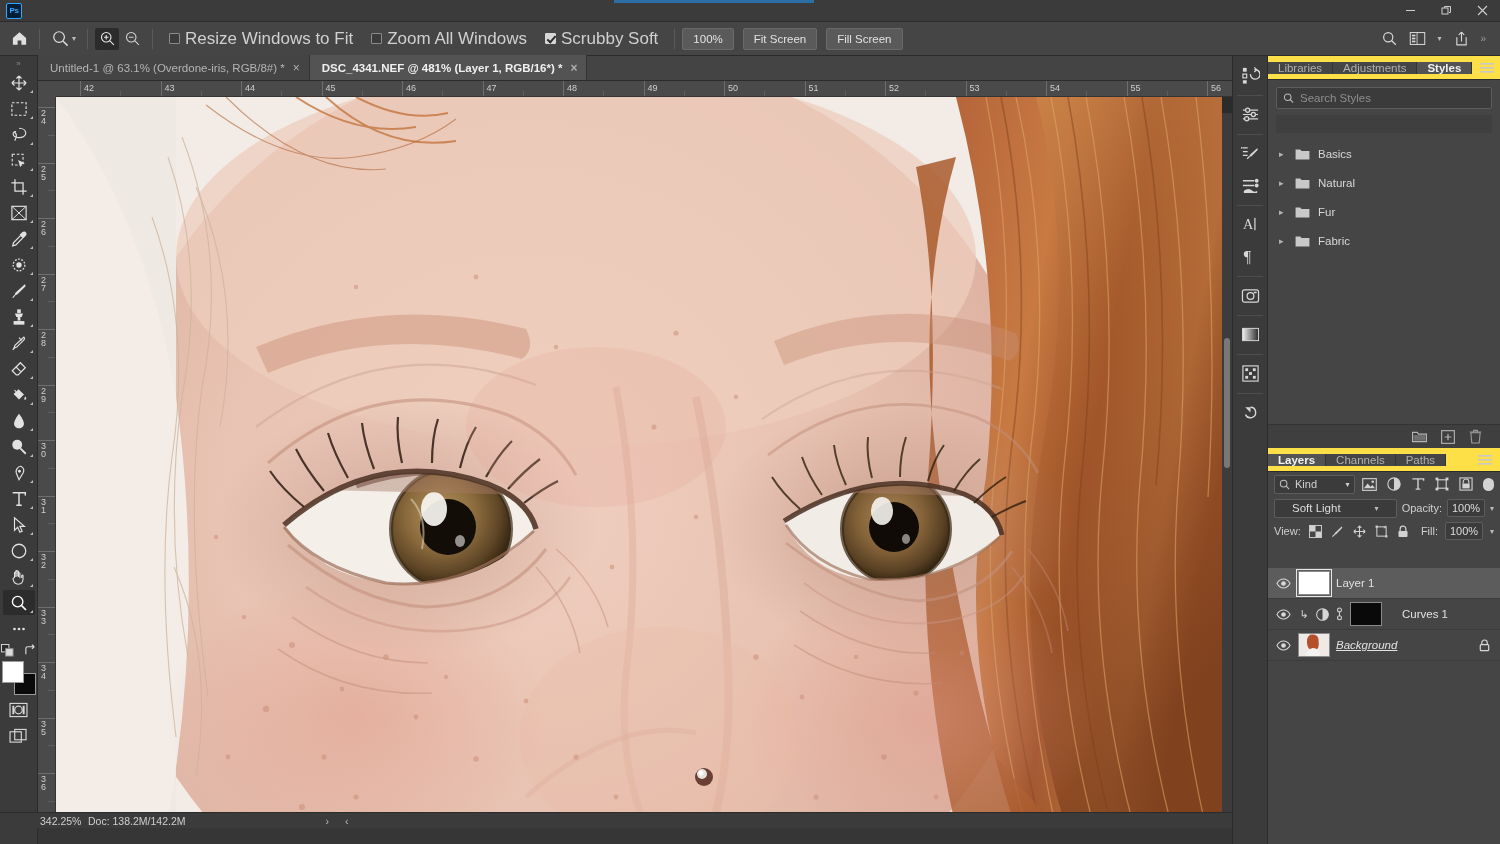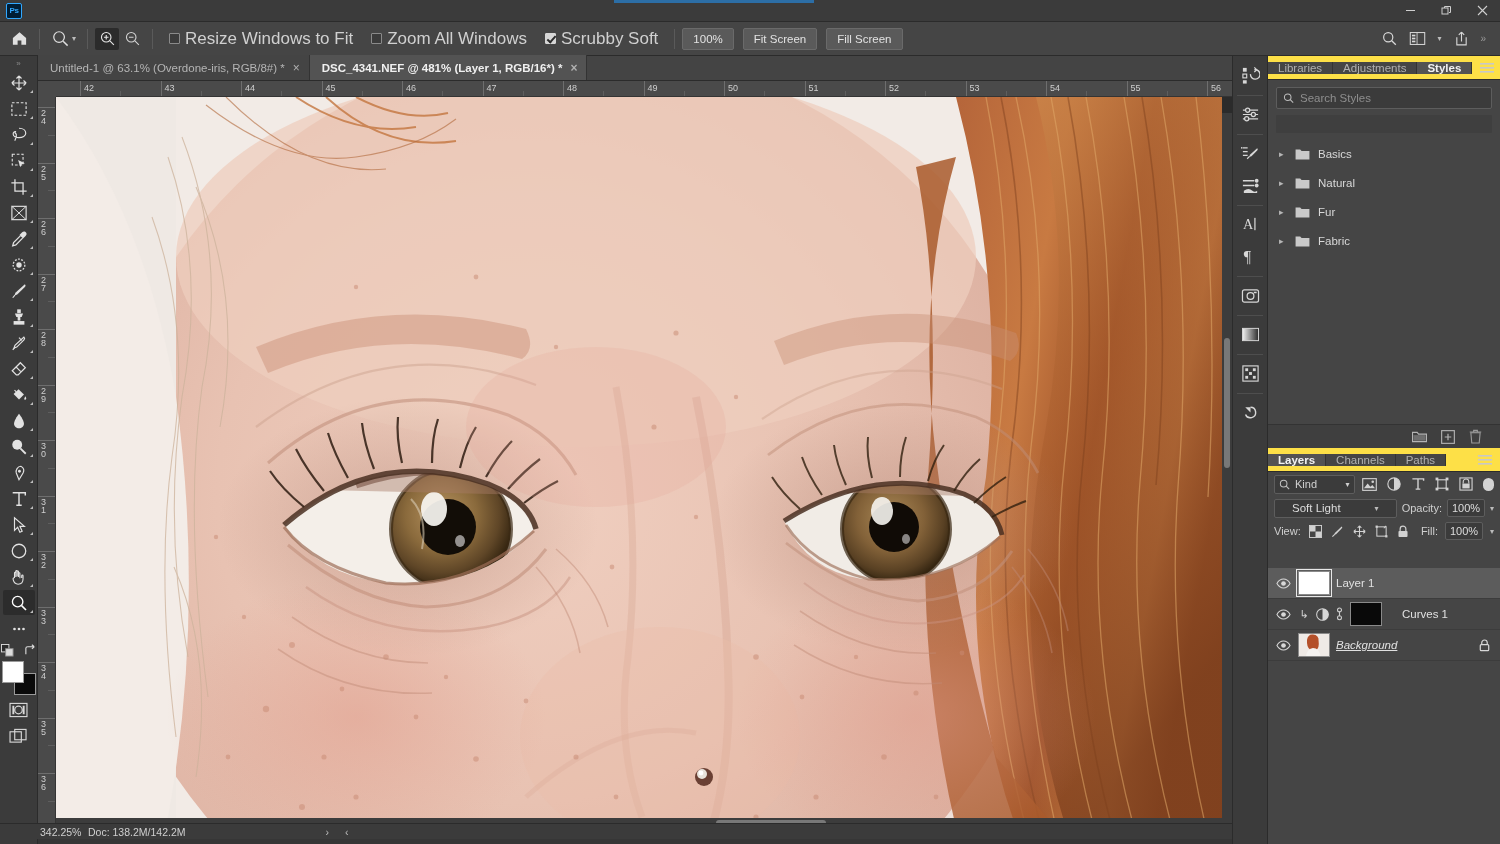--- a/index.html
+++ b/index.html
@@ -164,21 +164,21 @@
     position: absolute; right: 0; top: 16px; width: 10px; height: 731px; background: #3c3c3c;
   }
   .sb-v .thumb { position: absolute; left: 2px; top: 225px; width: 6px; height: 130px; background: #787878; border-radius: 3px; }
   .sb-h {
     position: absolute; bottom: 0; left: 18px; width: 1176px; height: 10px; background: #3c3c3c;
   }
   .sb-h .thumb { position: absolute; top: 2px; left: 660px; width: 110px; height: 6px; background: #787878; border-radius: 3px; }
 
   
   .statusbar {
-    position: absolute; bottom: 5px; left: 0; width: 1232px; height: 16px;
+    position: absolute; bottom: 16px; left: 0; width: 1232px; height: 16px;
     background: #3b3b3b; display: flex; align-items: center;
     font-size: 10.5px; color: #cfcfcf; border-top: 1px solid #2b2b2b;
   }
   .st-zoom { width: 78px; padding-left: 40px; }
   .st-doc { padding-left: 10px; }
   .st-arrows { padding-left: 140px; display: flex; gap: 16px; color: #bdbdbd; }
 
   
   .rail {
     position: absolute; top: 56px; right: 232px; width: 36px; height: 788px;

